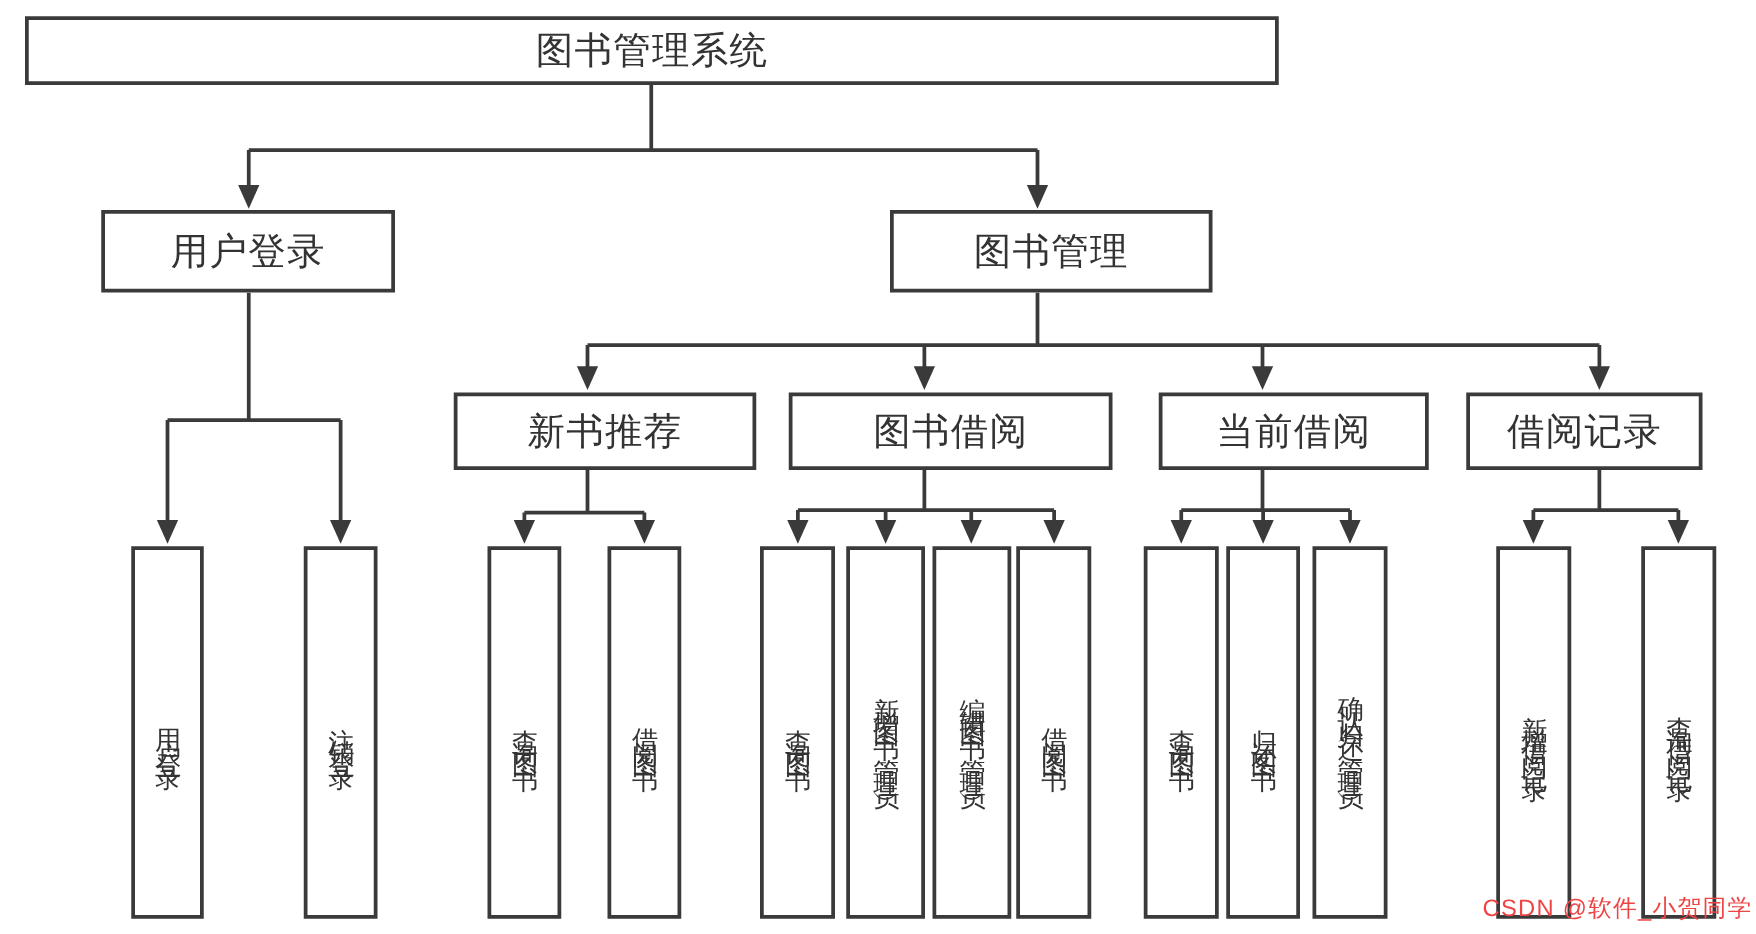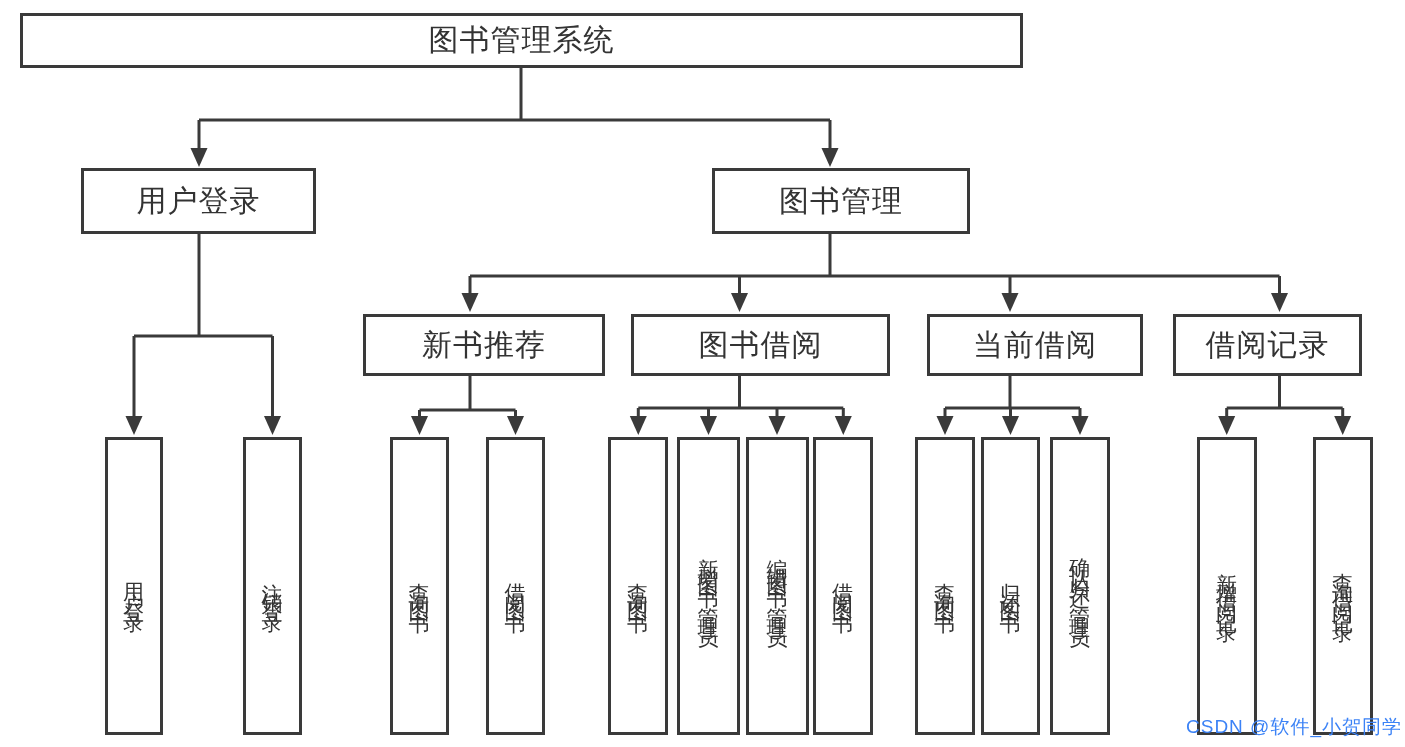--- a/index.html
+++ b/index.html
@@ -37,21 +37,21 @@
     font-size:21px;
     letter-spacing:10px;
     line-height:1;
     white-space:nowrap;
   }
   #watermark {
     position:absolute;
     left:1186px; top:714px;
     z-index:5;
     font-size:19px;
-    color:#3b82f6;
+    color:#ef4444;
     letter-spacing:1px;
     white-space:nowrap;
   }
 </style>
 </head>
 <body>
 
 <div id="canvas">
 
   <svg id="connectors" width="1405" height="747" viewBox="0 0 1405 747">

